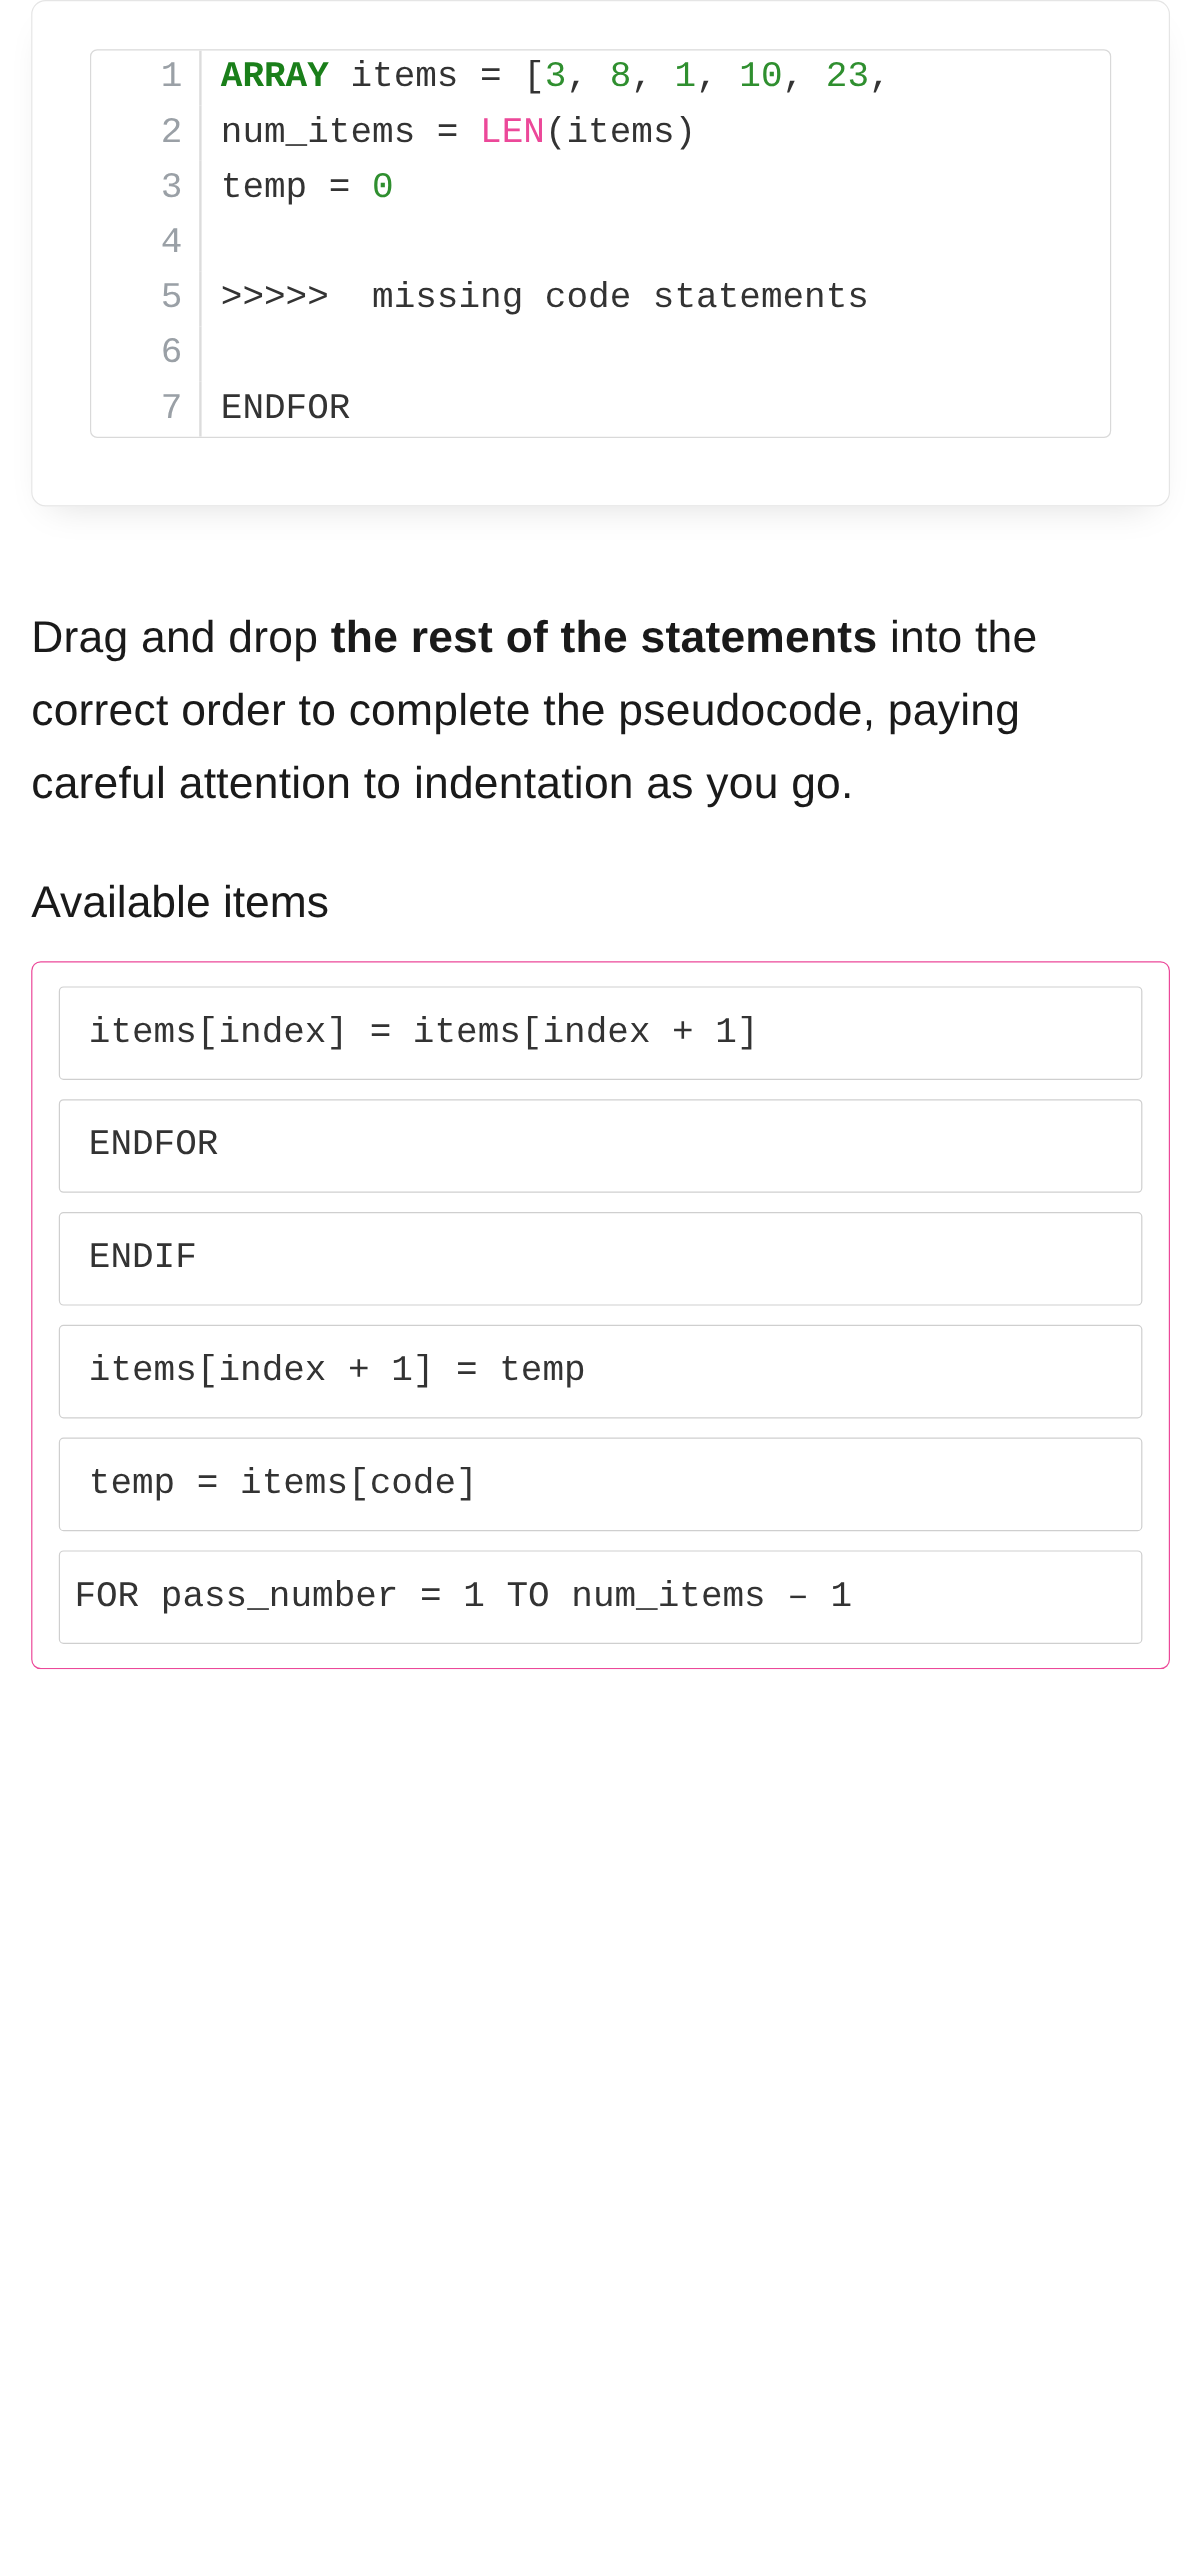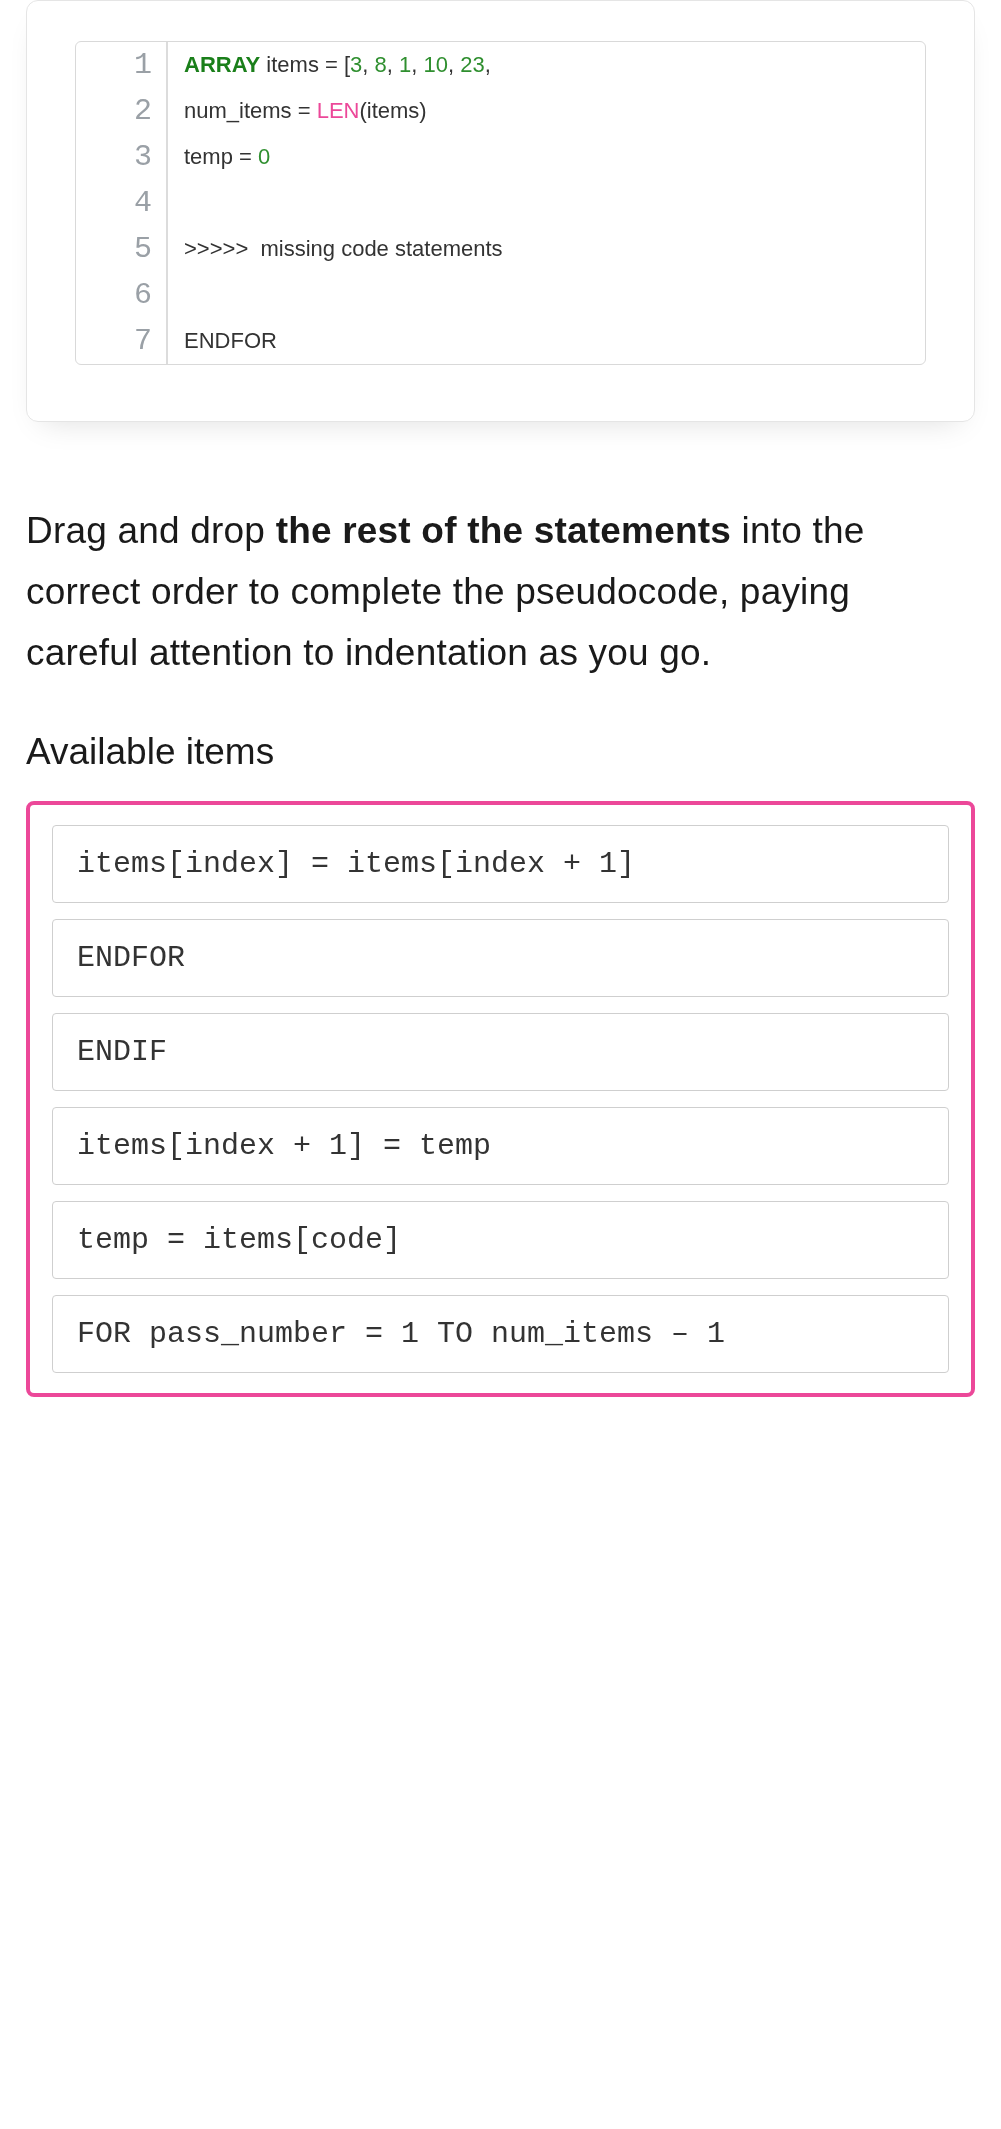--- a/index.html
+++ b/index.html
@@ -2,30 +2,30 @@
 <html><head>
 <meta charset="utf-8">
 <style>
   html,body{margin:0;padding:0;background:#fff;font-family:"Segoe UI",Arial,Helvetica,sans-serif;color:#1a1a1a;}
   body{width:1001px;}
   .card{margin:0 26px 0 26px;border:1px solid #e5e5e5;border-radius:12px;box-shadow:0 14px 30px -16px rgba(0,0,0,.15);padding:40px 0 56px 0;}
   .codebox{margin:0 48px;border:1px solid #d9d9d9;border-radius:6px;overflow:hidden;background:#fff;}
   .codeline{display:flex;align-items:stretch;}
   .ln{width:76px;text-align:right;padding:4px 14px 4px 0;color:#9aa0a6;font-family:"Consolas","Courier New",monospace;font-size:30px;line-height:38px;user-select:none;}
   .gutter{border-right:2px solid #dcdcdc;}
-  .code{padding:4px 0 4px 16px;font-family:Liberation Sans, sans-serif;font-size:22px;line-height:38px;white-space:pre;color:#333;}
+  .code{padding:4px 0 4px 16px;font-family:Liberation Mono, monospace;font-size:30px;line-height:38px;white-space:pre;color:#333;}
   .kw{color:#1a7f1a;font-weight:600;}
   .fn{color:#ec4899;}
   .num{color:#2f8f2f;}
   .instr{margin:78px 42px 0 26px;font-size:37px;line-height:61px;letter-spacing:.2px;}
   .instr b{font-weight:700;}
   .section-title{margin:48px 26px 28px 26px;font-size:37px;font-weight:400;}
-  .pool{margin:0 26px 0 26px;border:4px solid #ec4899;border-radius:8px;padding:20px 22px;}
+  .pool{margin:0 26px 0 26px;border:1px solid #ec4899;border-radius:8px;padding:20px 22px;}
   .chip{border:1px solid #cfcfcf;border-radius:4px;padding:18px 24px;margin:0 0 16px 0;font-family:"Consolas","Courier New",monospace;font-size:30px;line-height:40px;white-space:pre;color:#333;background:#fff;}
-  .chip:last-child{margin-bottom:0;}
+  .chip:last-child{margin-bottom:0;padding-left:12px;}
 </style>
 </head>
 <body>
 
 <div class="card">
   <div class="codebox" id="codebox">
       <div class="codeline">
         <div class="ln gutter">1</div>
         <div class="code"><span class="kw">ARRAY</span><span> items = [</span><span class="num">3</span><span>, </span><span class="num">8</span><span>, </span><span class="num">1</span><span>, </span><span class="num">10</span><span>, </span><span class="num">23</span><span>,</span></div>
       </div>

